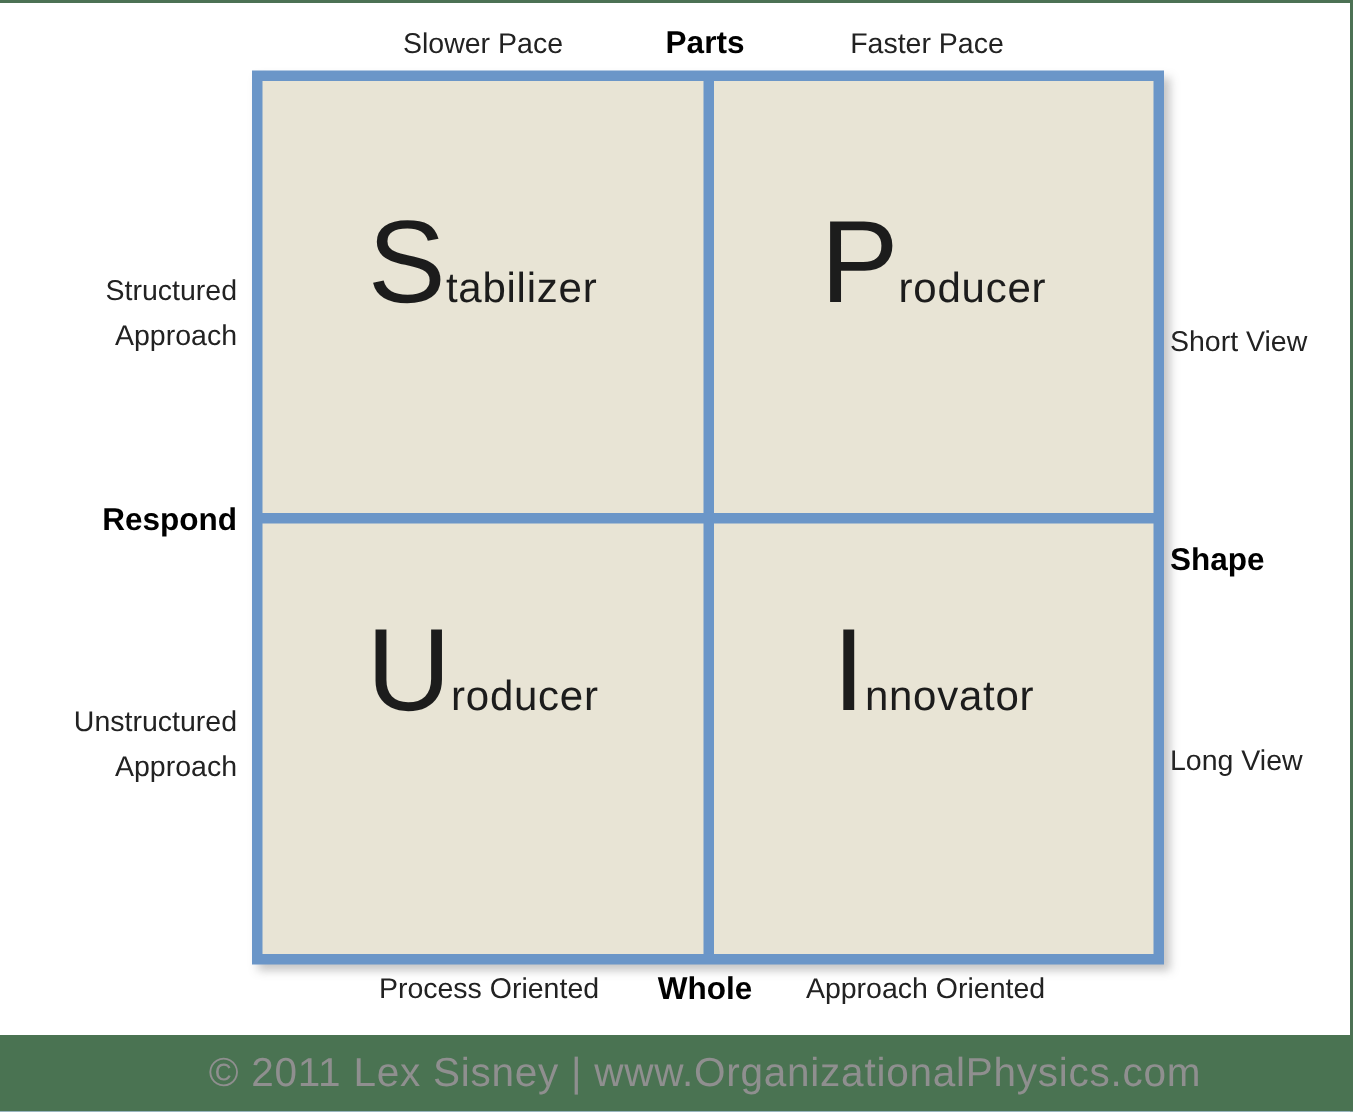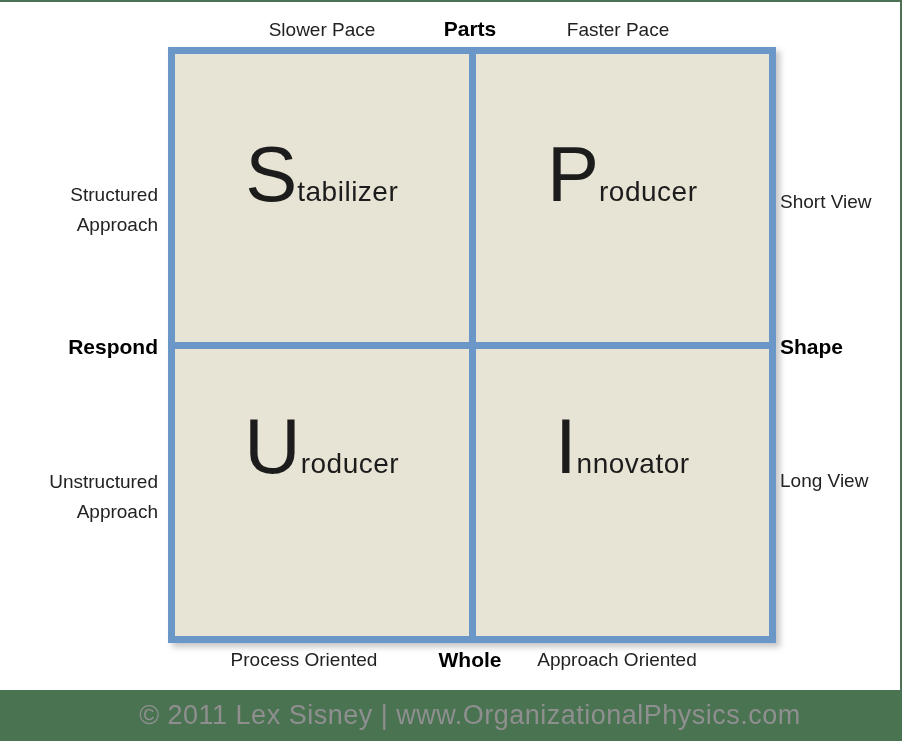--- a/index.html
+++ b/index.html
@@ -49,31 +49,31 @@
   
   .axis{position:absolute;white-space:nowrap;color:#222;}
   .axis.normal{font-size:19px;}
   .axis.bold{font-size:21px;font-weight:bold;color:#000;}
   .center-x{transform:translateX(-50%);}
 
   .top-left-lbl{left:322px;top:19px;}
   .top-center-lbl{left:470px;top:17px;}
   .top-right-lbl{left:618px;top:19px;}
 
-  .bottom-left-lbl{left:304px;top:649px;}
+  .bottom-left-lbl{left:326px;top:649px;}
   .bottom-center-lbl{left:470px;top:648px;}
   .bottom-right-lbl{left:617px;top:649px;}
 
   .side-left{left:0;width:158px;text-align:right;}
   .side-left.two-line{line-height:30px;}
   .left-top-lbl{top:180px;}
   .left-center-lbl{top:335px;}
   .left-bottom-lbl{top:467px;}
 
-  .side-right{left:780px;text-align:left;}
+  .side-right{left:780px;text-align:left;margin-top:27px;}
   .right-top-lbl{top:191px;}
   .right-center-lbl{top:335px;}
   .right-bottom-lbl{top:470px;}
 
   
   .footer{
     position:absolute;
     left:0;right:0;bottom:0;height:51px;
     background:var(--footer-bg);
     display:flex;align-items:center;justify-content:center;

